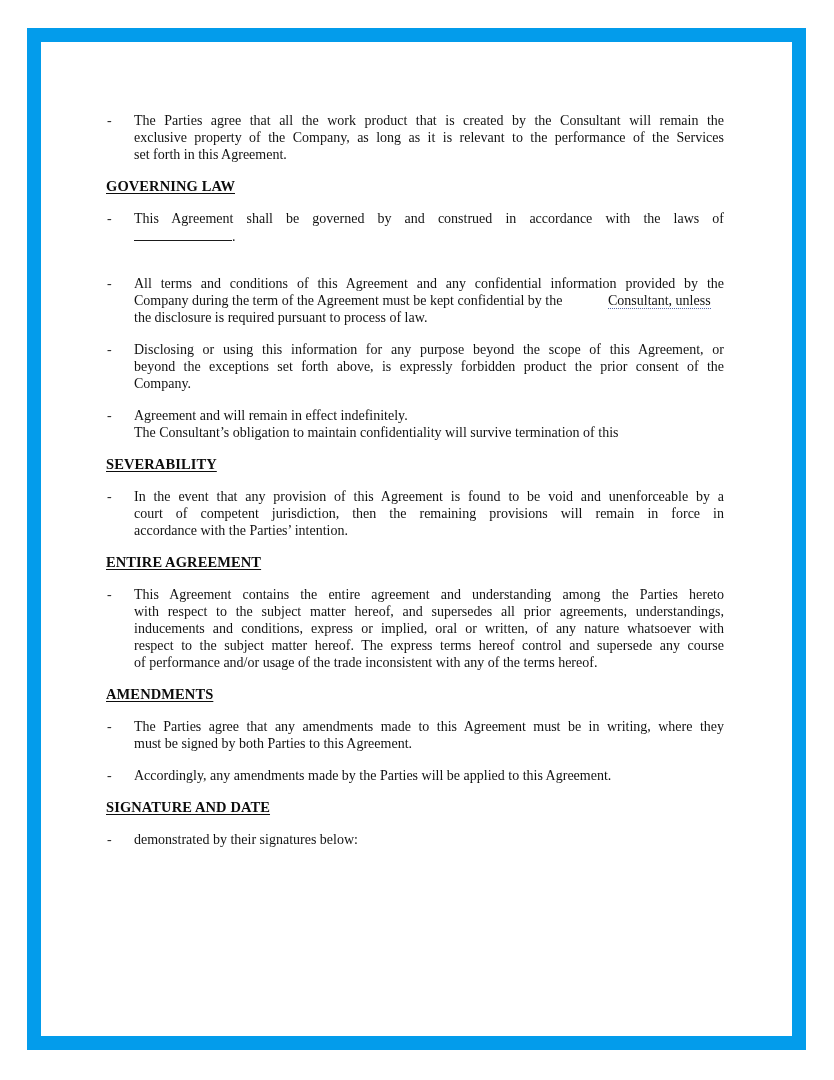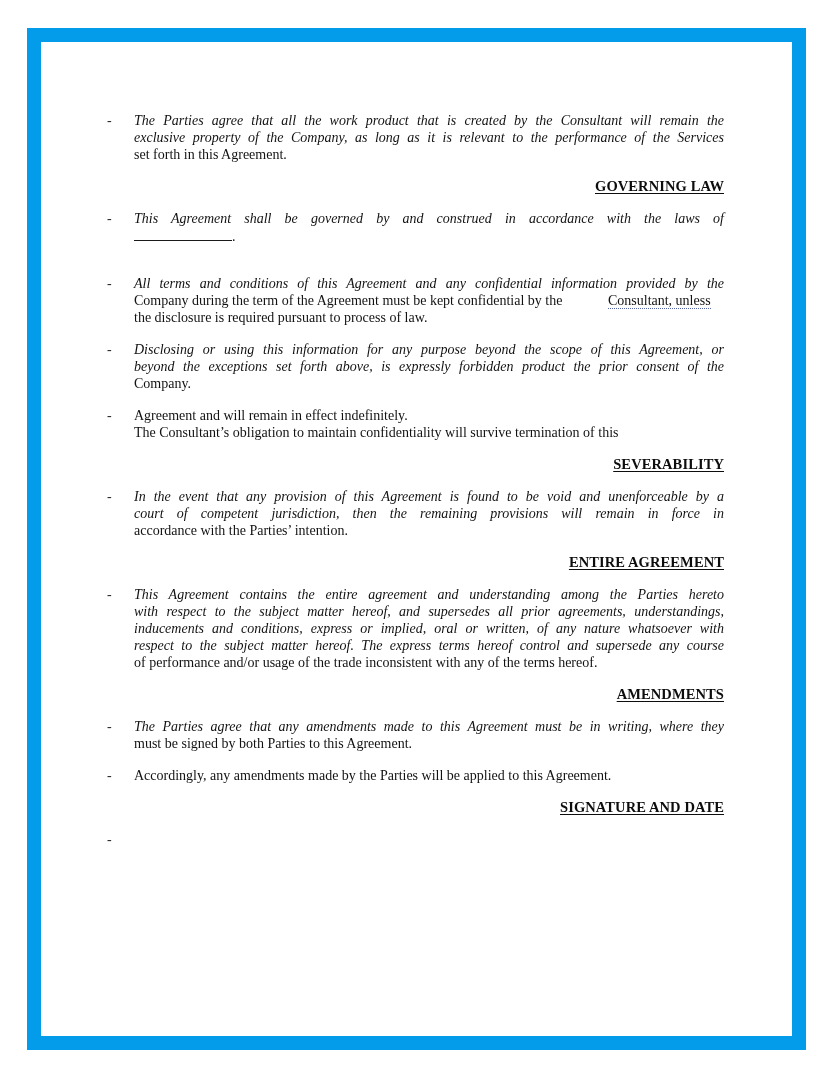--- a/index.html
+++ b/index.html
@@ -56,21 +56,20 @@
     font-size: 14.5px;
     font-weight: bold;
     text-decoration: underline;
     text-underline-offset: 2px;
     letter-spacing: 0.1px;
     margin: 0;
     padding: 0;
     line-height: 17px;
     color: #0d0d0d;
     white-space: nowrap;
-    text-align: right;
   }
 
   .spacer-after-heading { height: 15px; }
   .spacer-before-heading { height: 15px; }
   .spacer-between-items { height: 15px; }
 
   .bullet-item {
     display: flex;
     align-items: flex-start;
     margin: 0;
@@ -96,21 +95,20 @@
     text-justify: inter-word;
     hyphens: none;
   }
 
   
   .stretch-line {
     display: block;
     text-align: justify;
     text-align-last: justify;
     white-space: pre-wrap;
-    font-style: italic;
   }
   .plain-line {
     display: block;
     text-align: left;
     white-space: pre-wrap;
   }
 
   .fill-blank {
     display: inline-block;
     width: 98px;
@@ -258,18 +256,19 @@
 
       <div class="spacer-before-heading"></div>
 
       <div class="section-heading">SIGNATURE AND DATE</div>
 
       <div class="spacer-after-heading"></div>
 
       <div class="bullet-item">
         <span class="bullet-dash">-</span>
         <span class="bullet-text">
+          <span class="plain-line">demonstrated by their signatures below:</span>
         </span>
       </div>
 
     </div>
   </div>
 </div>
 
 </body></html>

